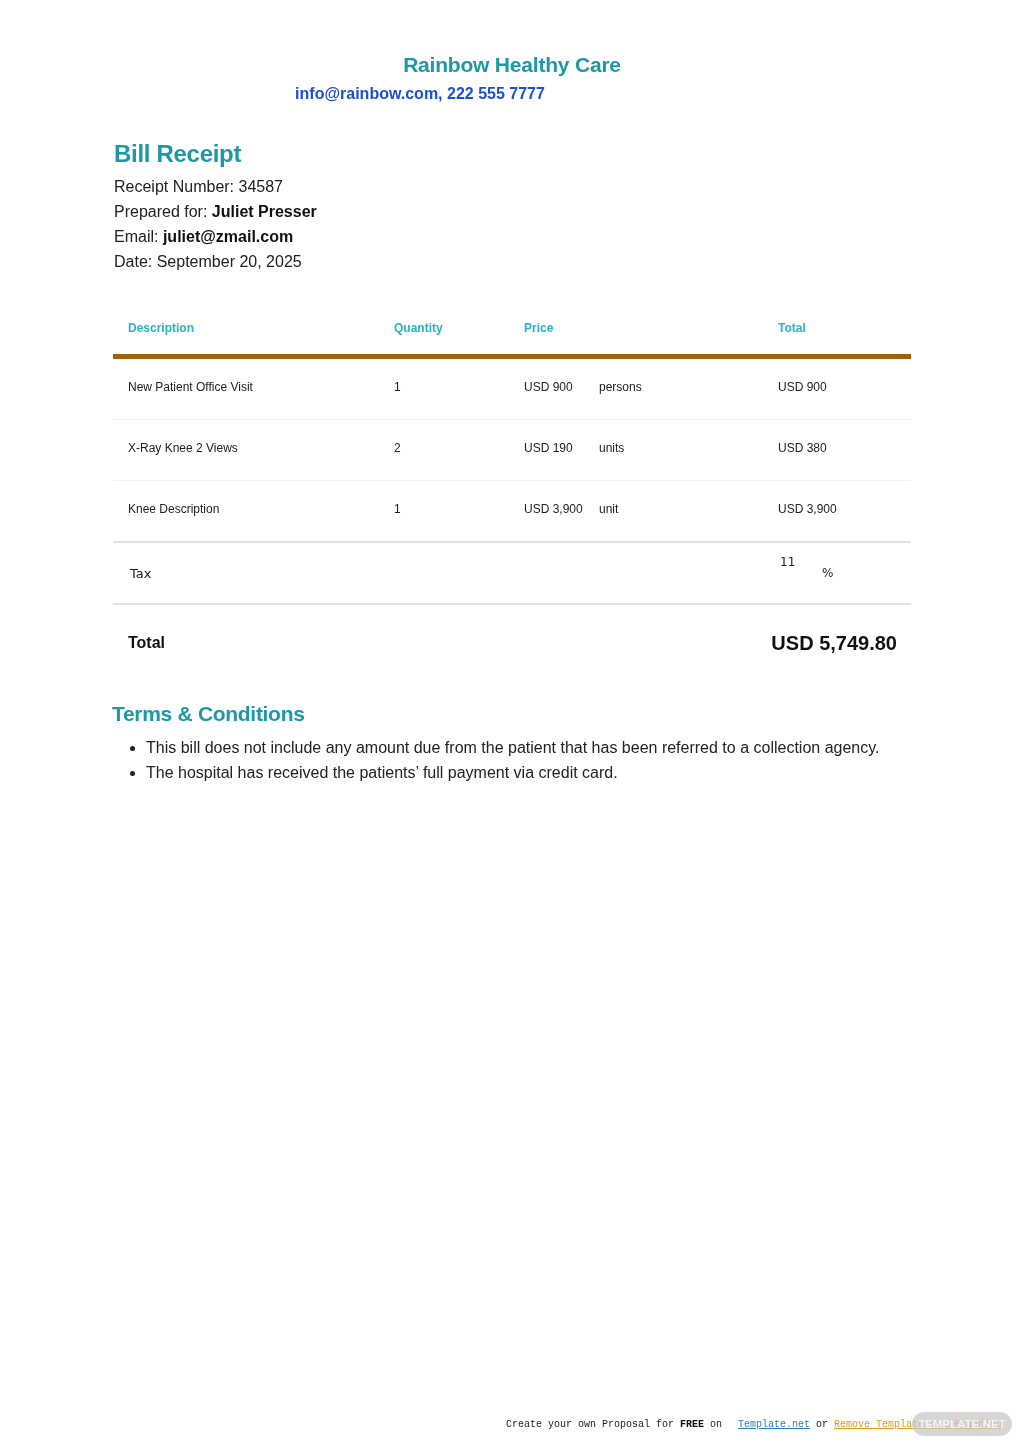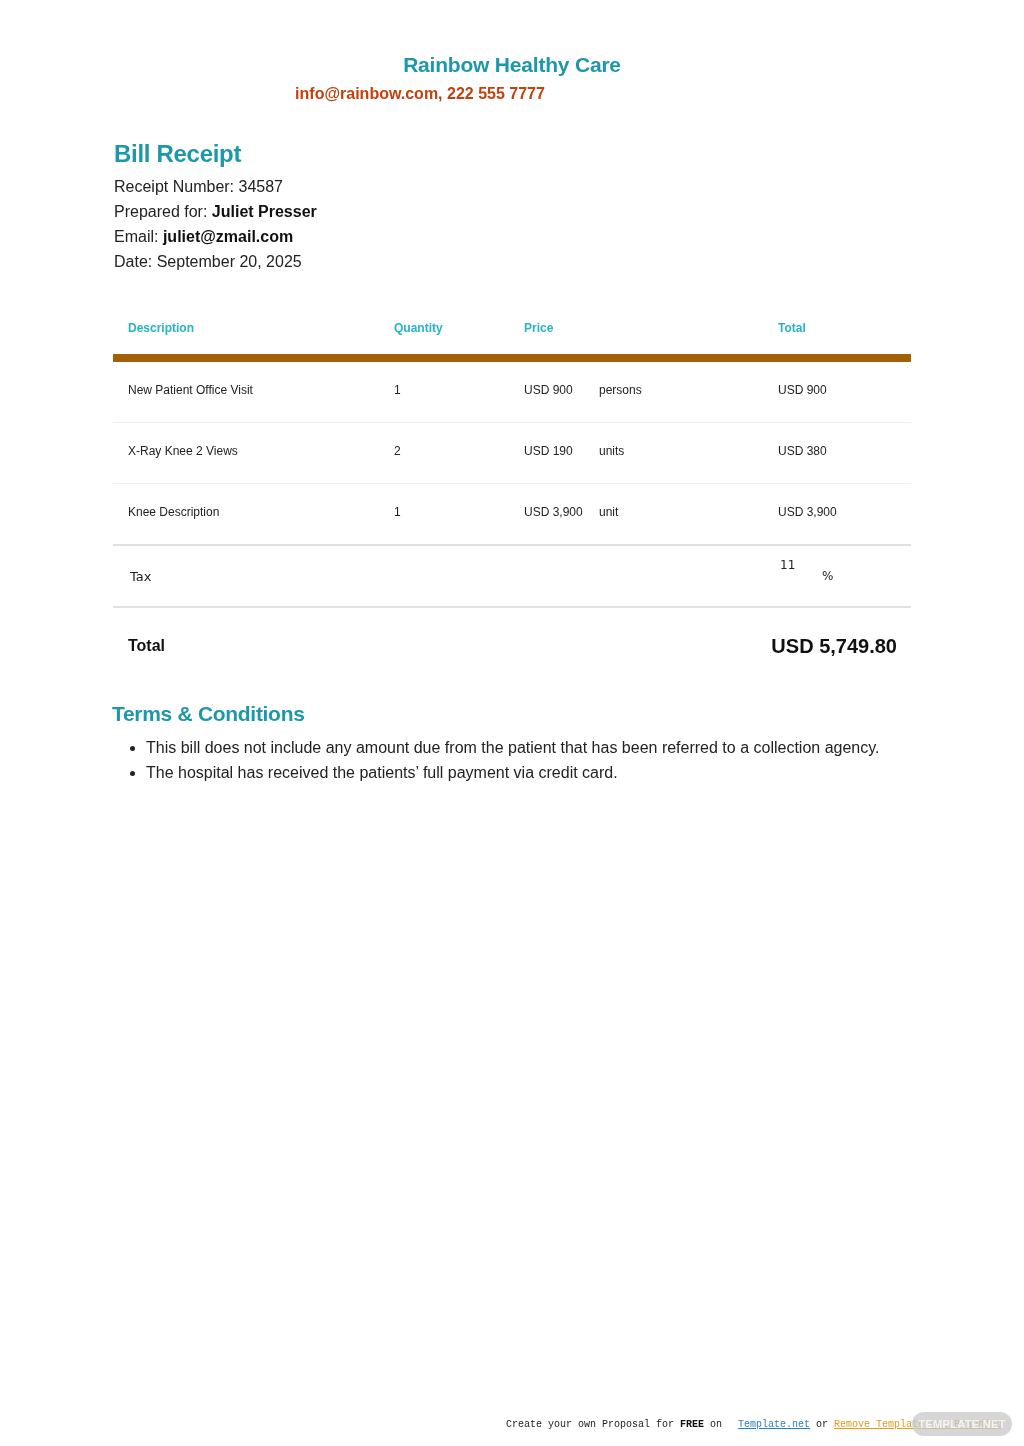--- a/index.html
+++ b/index.html
@@ -3,29 +3,29 @@
   <meta charset="utf-8">
   <style>
     html, body { margin: 0; padding: 0; background: #ffffff; }
     body {
       width: 1024px; height: 1446px; position: relative; overflow: hidden;
       font-family: "Liberation Sans", "DejaVu Sans", sans-serif; color: #1a1a1a;
     }
     .company { position: absolute; top: 53px; left: 0; width: 1024px; text-align: center;
       font-size: 21px; font-weight: bold; color: #1d98a8; letter-spacing: -0.2px; }
     .contact { position: absolute; top: 85px; left: 0; width: 840px; text-align: center;
-      font-size: 16px; font-weight: bold; color: #c2410c; }
+      font-size: 16px; font-weight: bold; color: #1d4ed8; }
     .doc-title { position: absolute; top: 140px; left: 114px; font-size: 24px; font-weight: bold;
       color: #1d98a8; letter-spacing: -0.3px; }
     .meta { position: absolute; top: 176px; left: 114px; font-size: 16px; color: #222; }
     .meta .line { height: 25px; line-height: 22px; }
     .meta b { color: #111; }
 
     .tbl { position: absolute; left: 113px; top: 310px; width: 798px; }
-    .th-row { position: relative; height: 44px; border-bottom: 8px solid #a16207; }
+    .th-row { position: relative; height: 44px; border-bottom: 5px solid #a16207; }
     .th { position: absolute; top: 11px; font-size: 12px; font-weight: bold; color: #26b5c6; }
     .tr { position: relative; height: 60px; border-bottom: 1px solid #f1f1f1; }
     .tr.last { border-bottom: 2px solid #e0e0e0; }
     .td { position: absolute; top: 21px; font-size: 12px; color: #222; }
     .c-desc { left: 15px; } .c-qty { left: 281px; } .c-price { left: 411px; }
     .c-unit { left: 486px; text-align: right; } .c-total { left: 665px; }
 
     .tax-row { position: relative; height: 60px; border-bottom: 2px solid #e2e2e2; }
     .tax-label { position: absolute; left: 17px; top: 23px; font-size: 13px; color: #222;
       font-family: "DejaVu Sans", sans-serif; }

